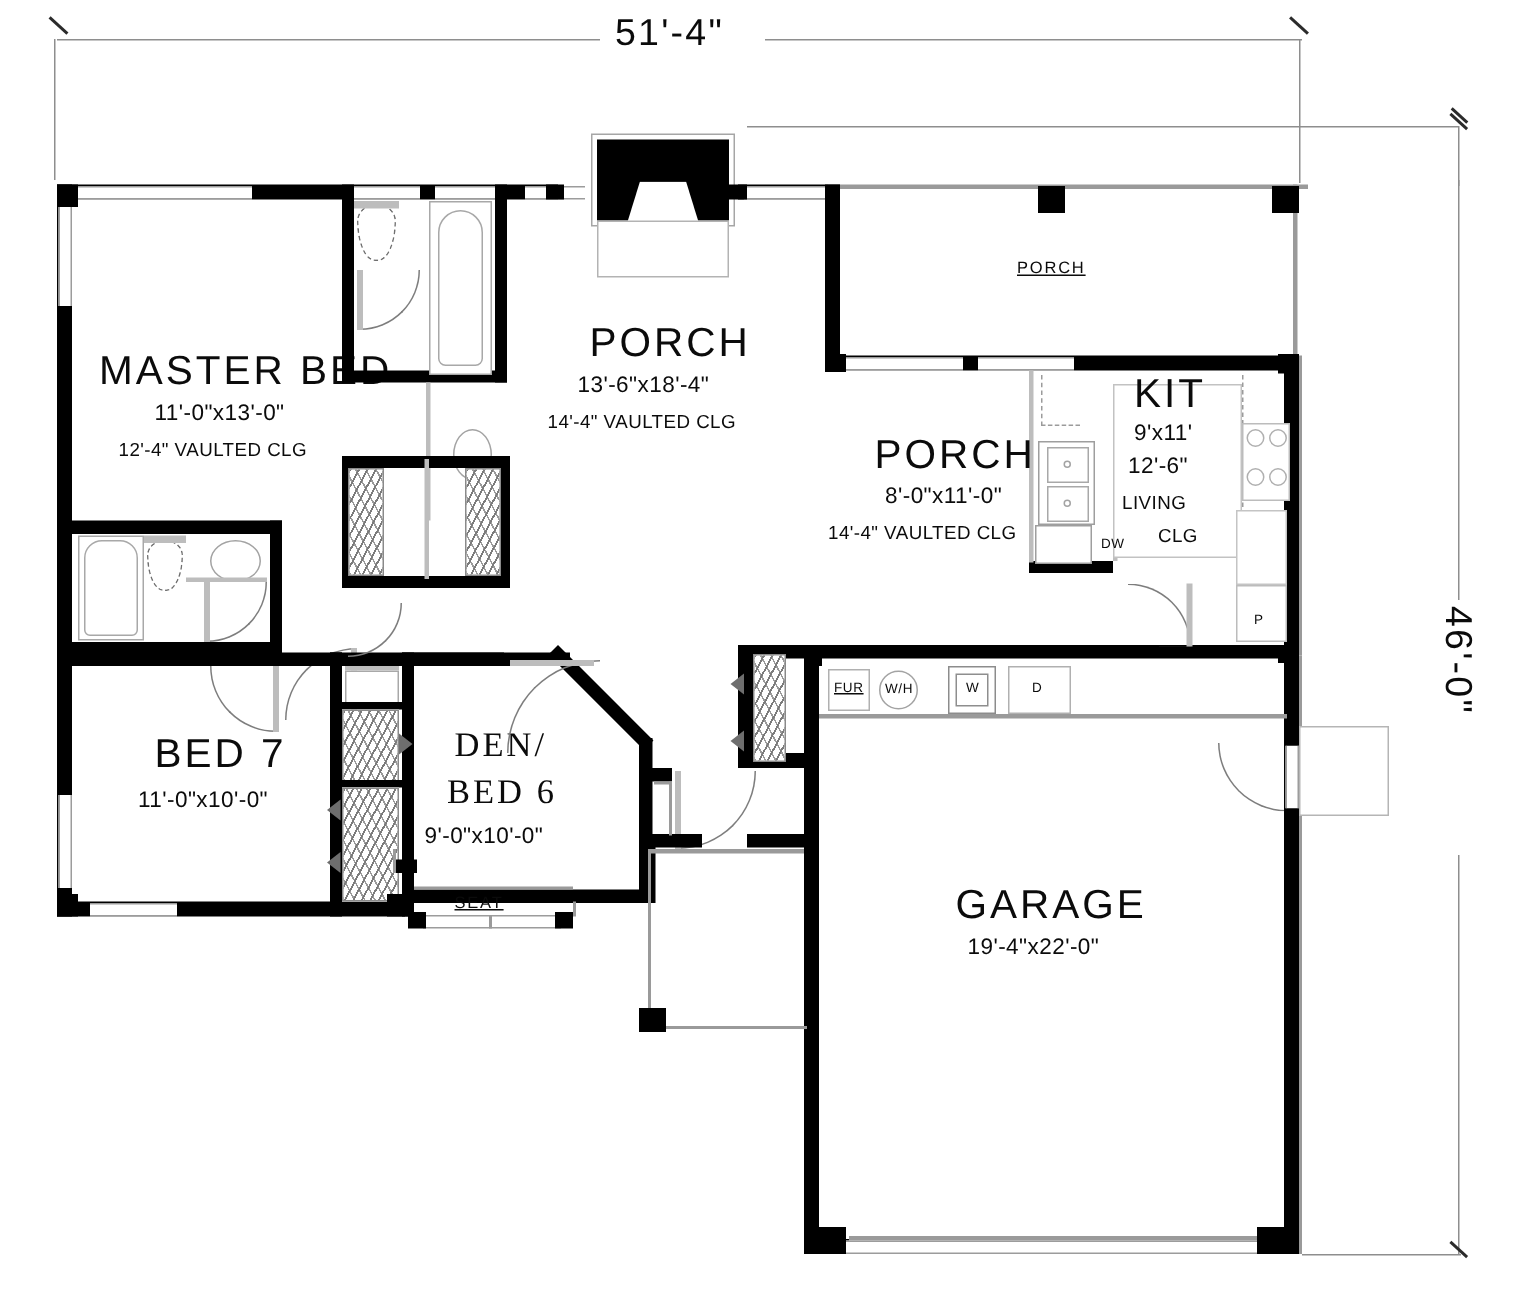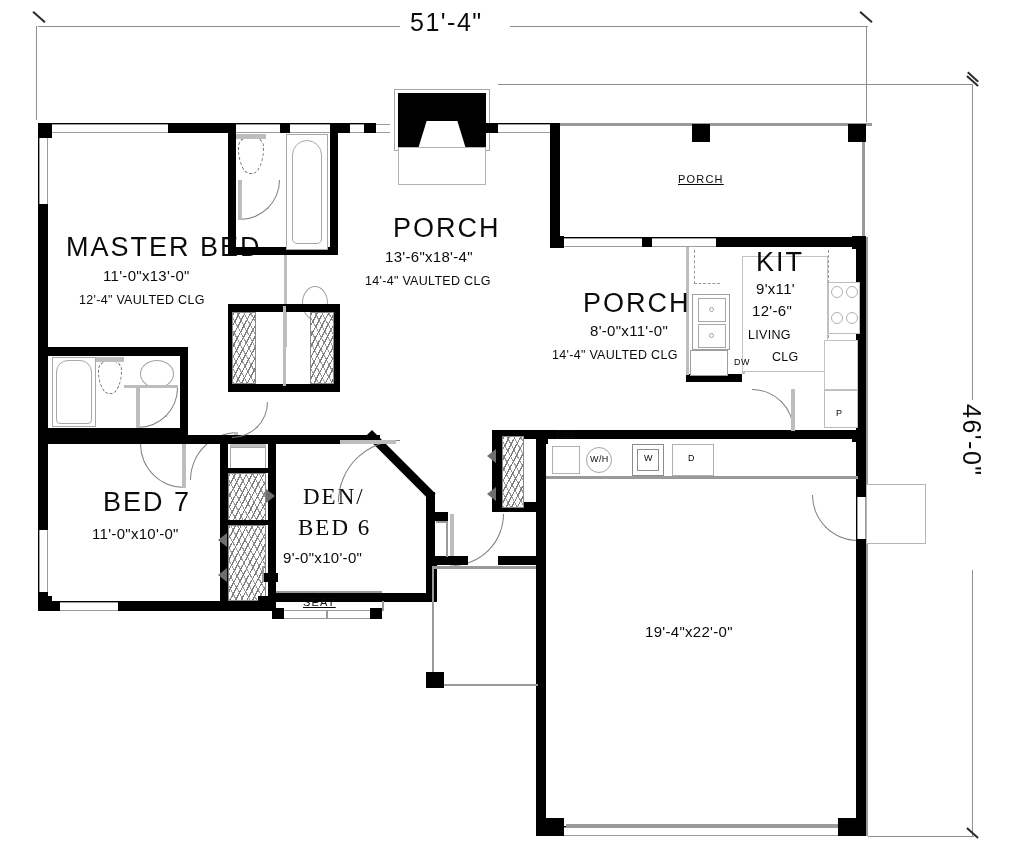--- a/index.html
+++ b/index.html
@@ -121,21 +121,21 @@
   <div class="wall" style="left:536px;top:437px;width:10px;height:399px;"></div>
   <div class="wall" style="left:536px;top:826px;width:330px;height:10px;"></div>
   <div class="thin" style="left:566px;top:824px;width:272px;height:4px;"></div>
   <div class="win" style="left:546px;top:827px;width:312px;height:9px;"></div>
   <div class="fill" style="left:538px;top:818px;width:26px;height:18px;"></div>
   <div class="fill" style="left:838px;top:818px;width:26px;height:18px;"></div>
 
   <div class="wall" style="left:492px;top:430px;width:366px;height:9px;"></div>
   <div class="thin" style="left:546px;top:476px;width:312px;height:3px;"></div>
   <div class="box" style="left:552px;top:446px;width:28px;height:28px;"></div>
-  <div class="lbl tiny9" style="left:556px;top:428px;text-decoration:underline;">FUR</div>
+  <div class="lbl tiny9" style="left:556px;top:453px;text-decoration:underline;">FUR</div>
   <div class="circ" style="left:586px;top:447px;width:26px;height:26px;"></div>
   <div class="lbl tiny9" style="left:590px;top:454px;">W/H</div>
   <div class="boxd" style="left:632px;top:444px;width:32px;height:32px;"></div>
   <div class="box" style="left:637px;top:449px;width:22px;height:22px;border-color:#8e8e8e;"></div>
   <div class="lbl tiny9" style="left:644px;top:453px;">W</div>
   <div class="box" style="left:672px;top:444px;width:42px;height:32px;"></div>
   <div class="lbl tiny9" style="left:688px;top:453px;">D</div>
 
   <div class="wall" style="left:492px;top:430px;width:10px;height:82px;"></div>
   <div class="wall" style="left:492px;top:502px;width:54px;height:10px;"></div>
@@ -193,20 +193,21 @@
   <div class="lbl rmclg" style="left:748px;top:328px;">LIVING</div>
   <div class="lbl rmclg" style="left:772px;top:350px;">CLG</div>
 
   <div class="lbl rmname" style="left:103px;top:487px;">BED 7</div>
   <div class="lbl rmdim" style="left:92px;top:525px;">11'-0"x10'-0"</div>
 
   <div class="lbl rmname sm" style="left:303px;top:484px;">DEN/</div>
   <div class="lbl rmname sm" style="left:298px;top:515px;">BED 6</div>
   <div class="lbl rmdim" style="left:283px;top:549px;">9'-0"x10'-0"</div>
 
+  <div class="lbl rmname" style="left:637px;top:588px;">GARAGE</div>
   <div class="lbl rmdim" style="left:645px;top:623px;">19'-4"x22'-0"</div>
 
   <div class="wall" style="left:228px;top:123px;width:8px;height:132px;"></div>
   <div class="wall" style="left:330px;top:123px;width:8px;height:132px;"></div>
   <div class="wall" style="left:228px;top:247px;width:110px;height:8px;"></div>
 
   <div style="position:absolute;left:238px;top:136px;width:26px;height:38px;
               border:1px dashed #6f6f6f;border-radius:48% 48% 46% 46%/30% 30% 70% 70%;box-sizing:border-box;"></div>
   <div class="thin2" style="left:236px;top:134px;width:30px;height:5px;"></div>
 

